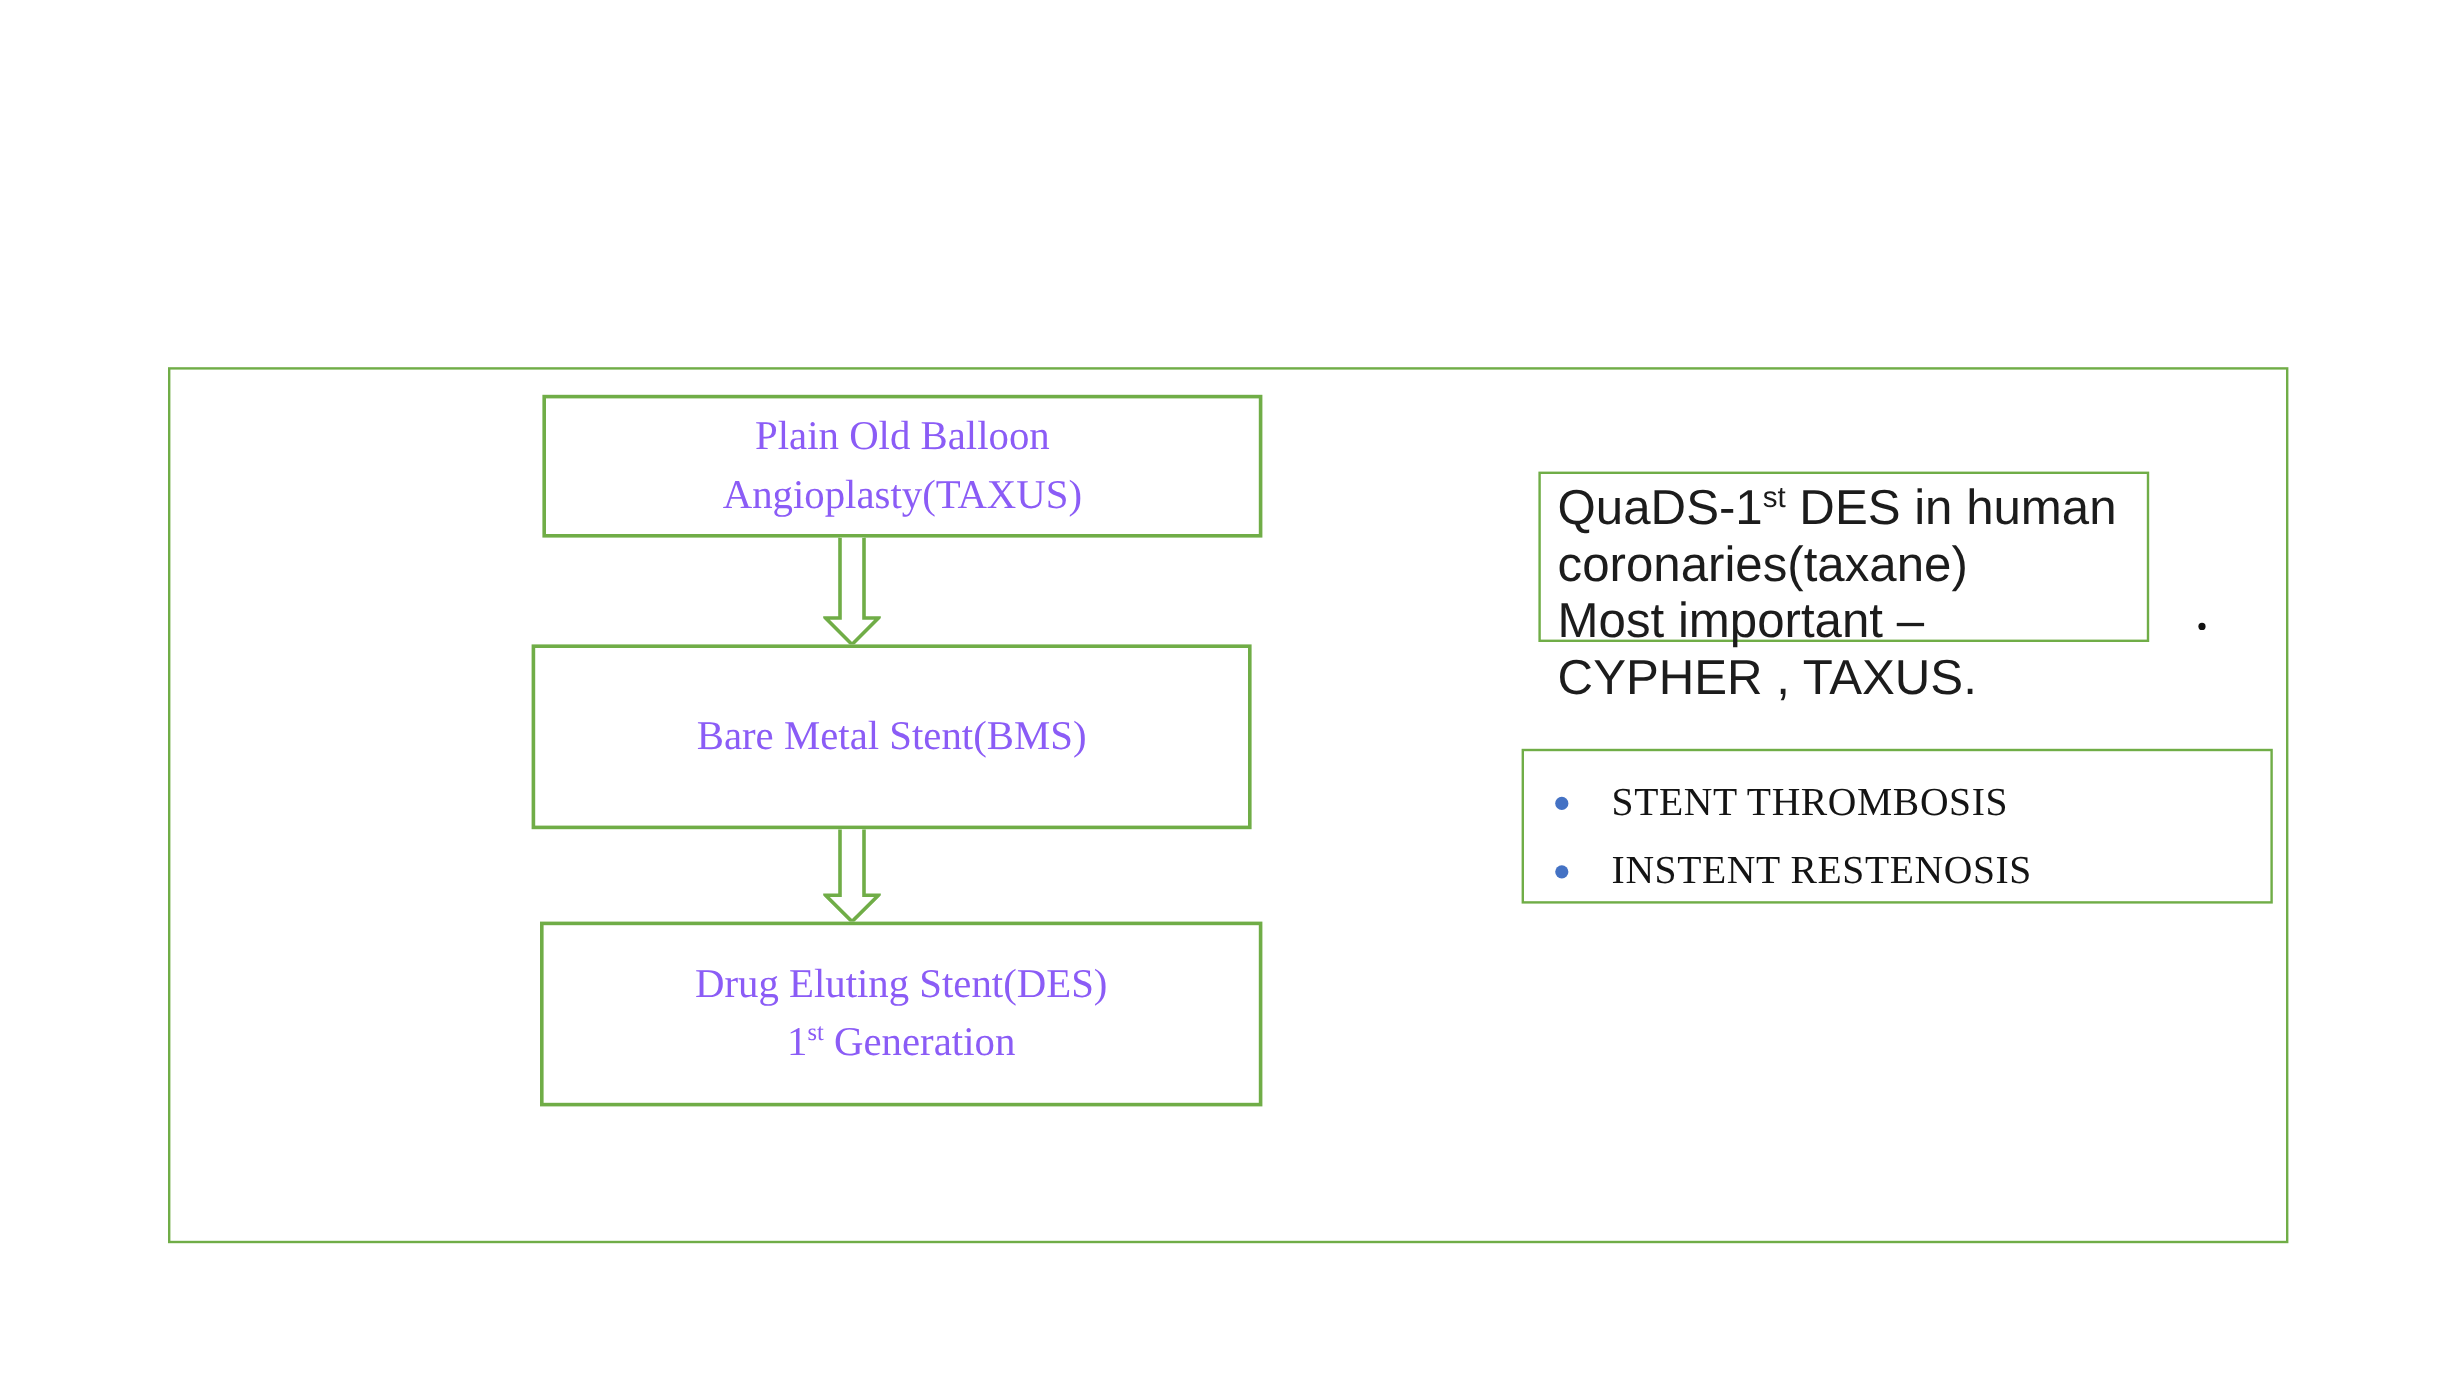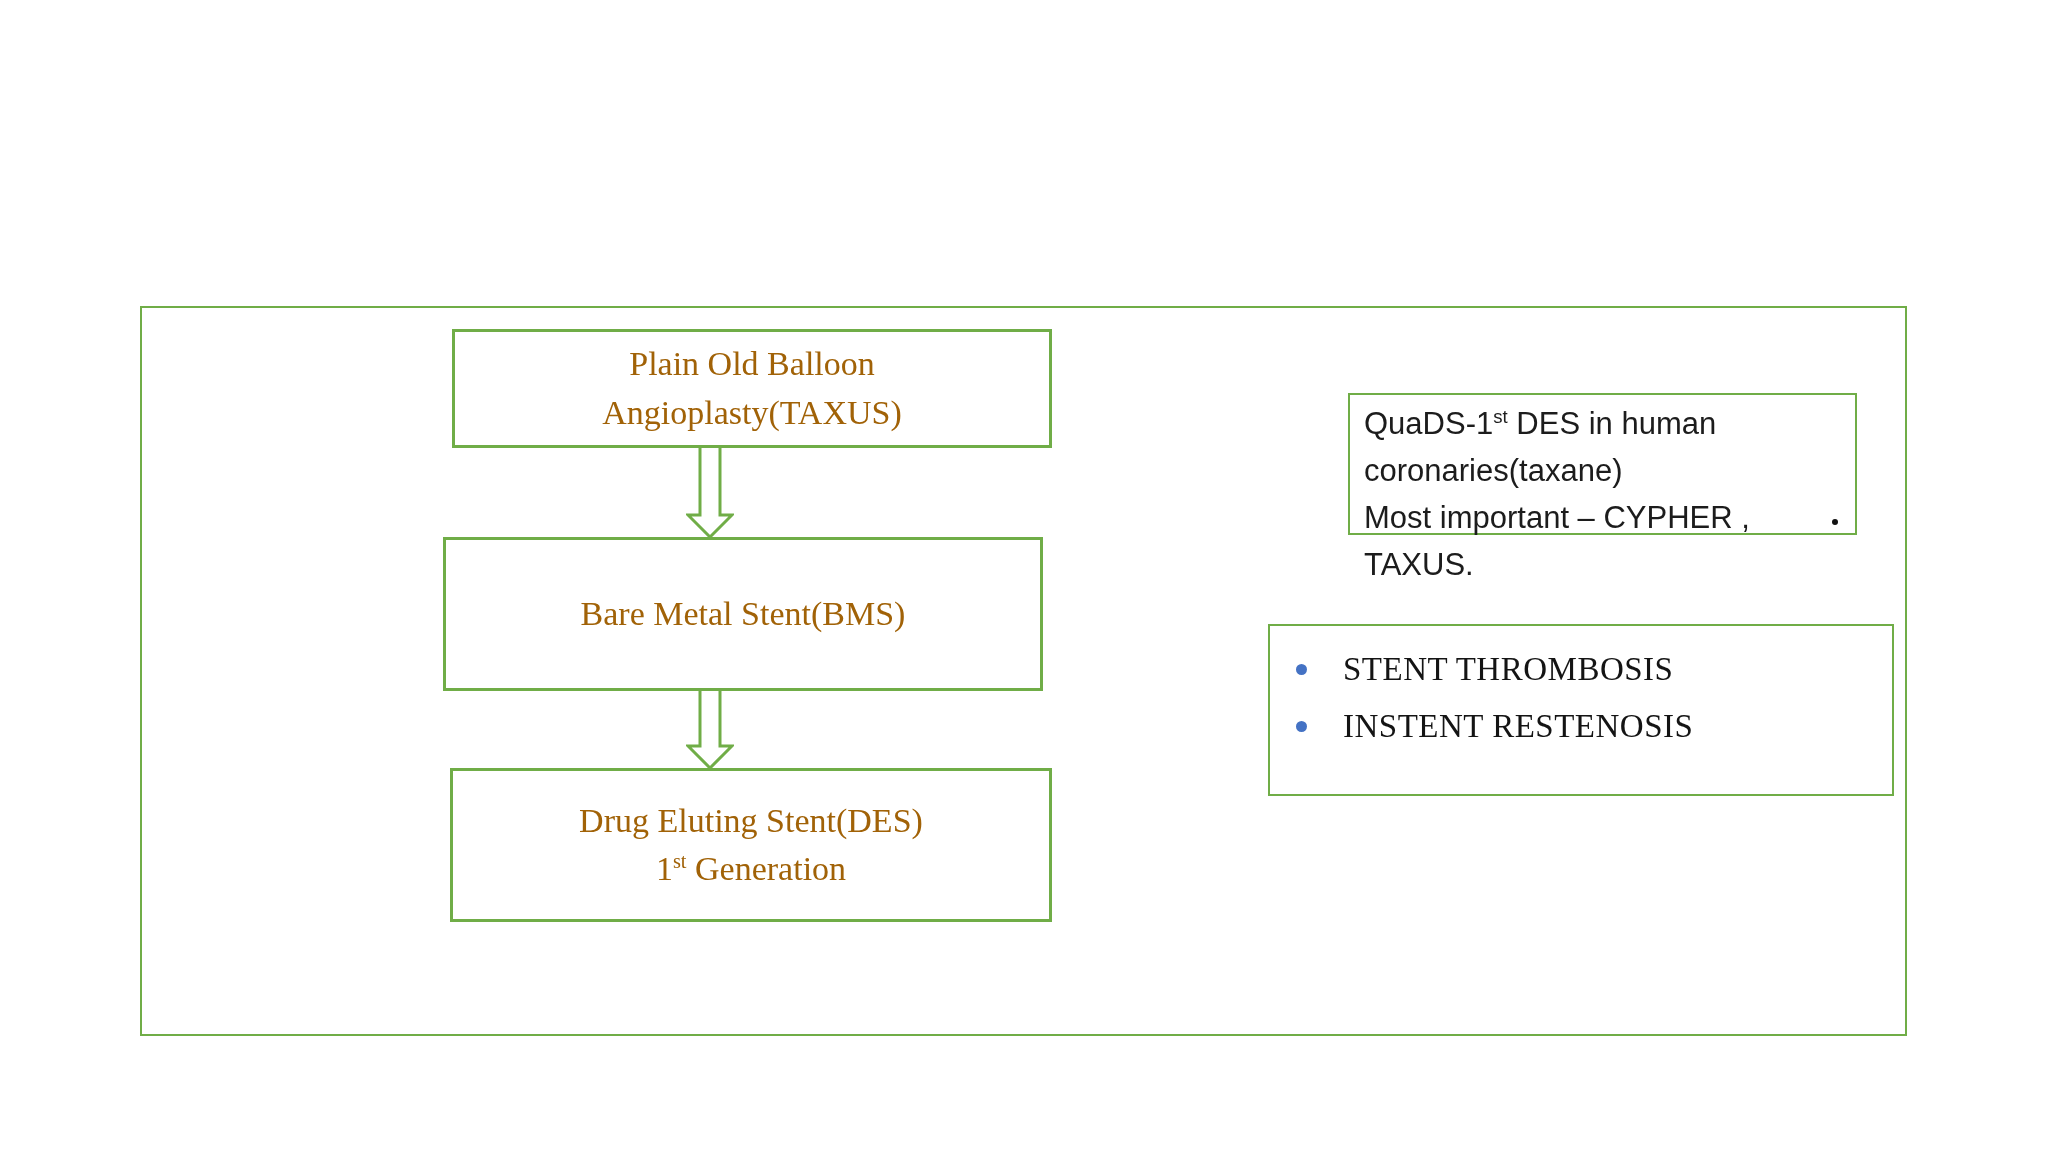--- a/index.html
+++ b/index.html
@@ -18,40 +18,40 @@
     background:transparent;
   }
   .flowbox{
     position:absolute;
     border:3px solid var(--green);
     box-sizing:border-box;
     background:#ffffff;
     display:flex;flex-direction:column;align-items:center;justify-content:center;
     text-align:center;
     font-size:34px;line-height:1.42;
-    color:#a16207;
+    color:#8b5cf6;
   }
   .poba-box{left:452px;top:329px;width:600px;height:119px;}
   .bms-box{left:443px;top:537px;width:600px;height:154px;}
   .des-box{left:450px;top:768px;width:602px;height:154px;}
   .des-box .line2{}
   .arrow{position:absolute;width:48px;}
   .arrow svg{display:block;}
   .note-box{
-    position:absolute;left:1348px;top:393px;width:509px;height:142px;
+    position:absolute;left:1282px;top:393px;width:509px;height:142px;
     border:2px solid var(--green);
     box-sizing:border-box;
     background:#ffffff;
     font-family:"Liberation Sans", sans-serif;
-    font-size:31px;line-height:47px;
+    font-size:41px;line-height:47px;
     color:#1c1c1c;
     padding:5px 10px 0 14px;
   }
   .bullets-box{
-    position:absolute;left:1268px;top:624px;width:626px;height:172px;
+    position:absolute;left:1268px;top:624px;width:626px;height:129px;
     border:2px solid var(--green);
     box-sizing:border-box;
     background:#ffffff;
     padding:19px 10px 0 16px;
   }
   .bullet-row{
     display:flex;align-items:center;
     height:48px;margin-bottom:9px;
     font-size:33px;color:#141414;
     letter-spacing:0.5px;

